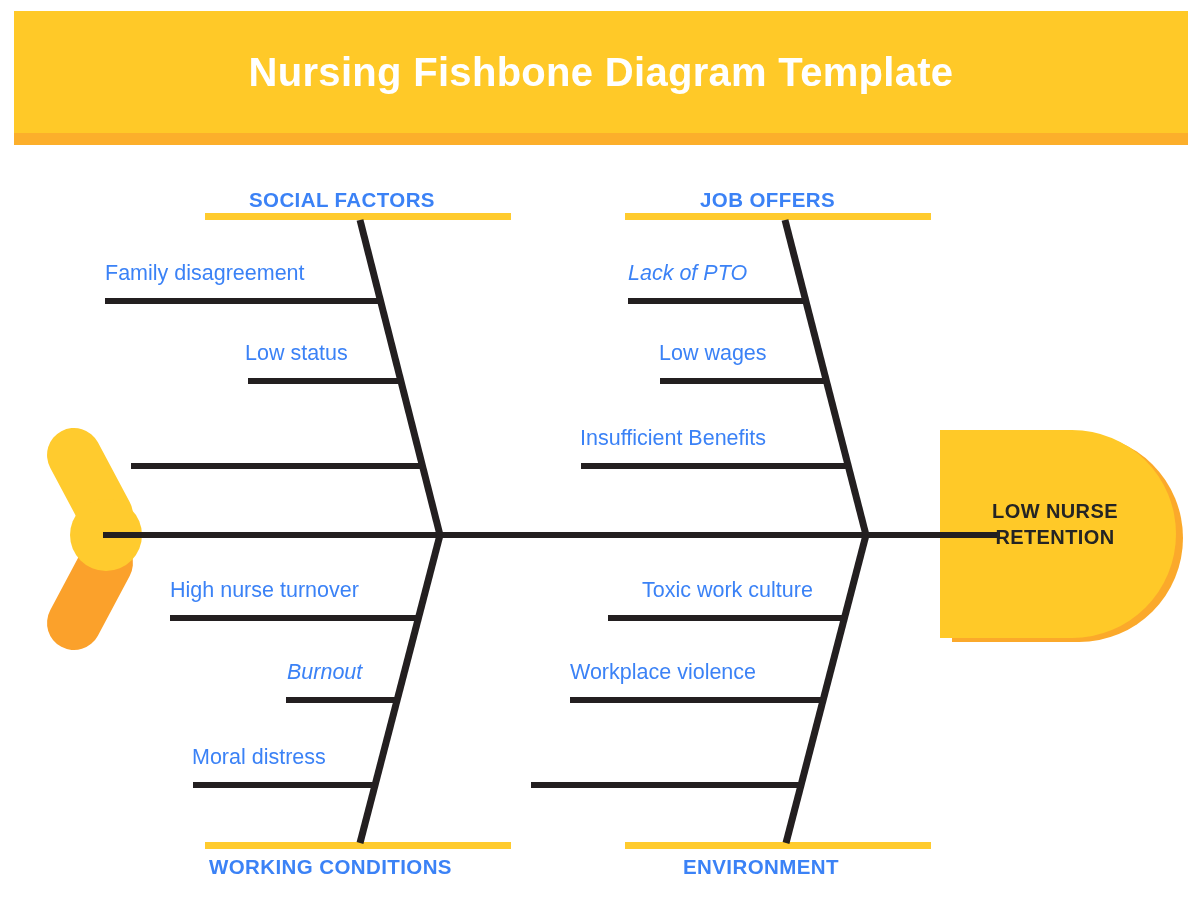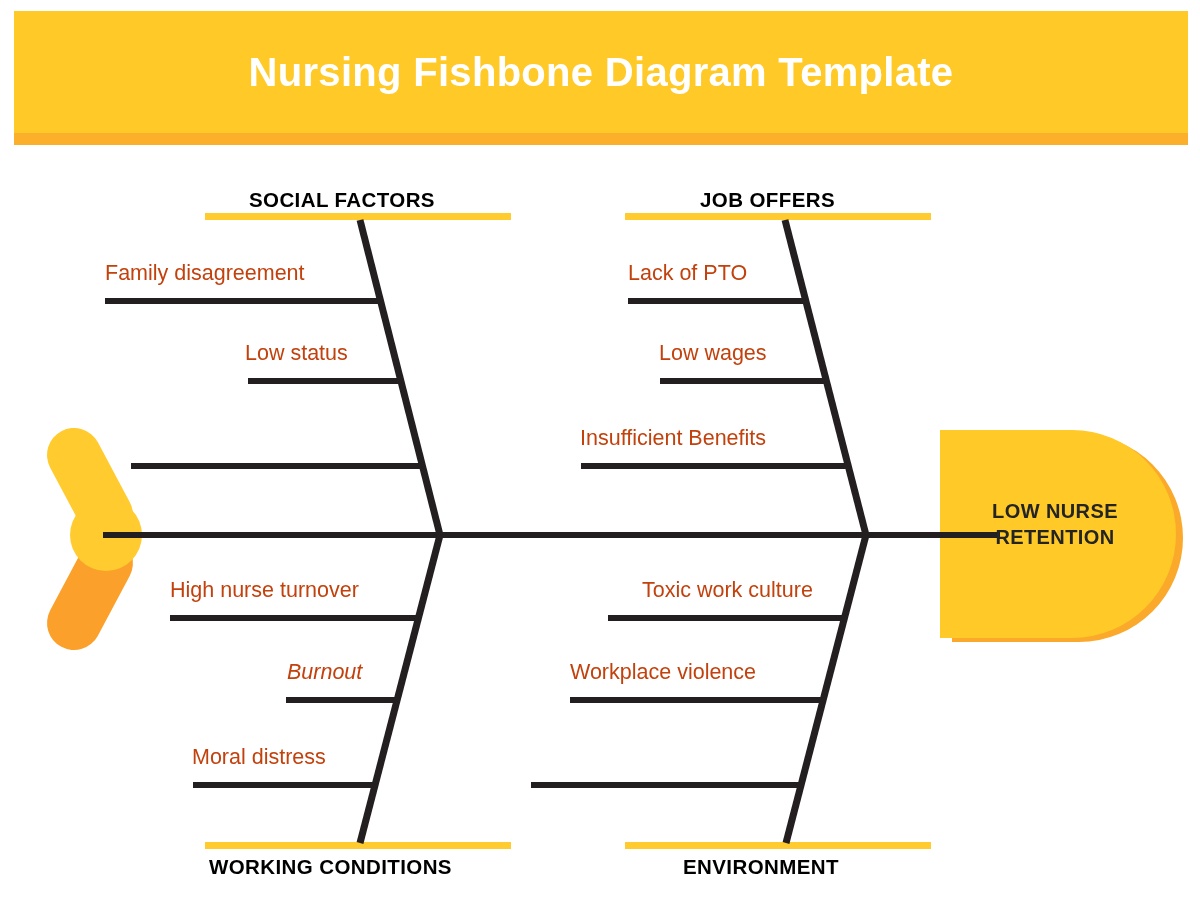--- a/index.html
+++ b/index.html
@@ -64,29 +64,29 @@
     top: 0;
     width: 1200px;
     height: 901px;
   }
 
   
   .cat-label {
     position: absolute;
     font-size: 20.5px;
     font-weight: bold;
-    color: #000000;
+    color: #3b82f6;
     letter-spacing: 0.4px;
     white-space: nowrap;
     font-family: "Liberation Sans", sans-serif;
   }
   .cause-label {
     position: absolute;
     font-size: 21.5px;
-    color: #c2410c;
+    color: #3b82f6;
     white-space: nowrap;
     font-family: "Liberation Sans", sans-serif;
   }
   .effect-label {
     position: absolute;
     left: 960px;
     top: 498px;
     width: 190px;
     text-align: center;
     font-size: 20px;
@@ -158,21 +158,21 @@
   </svg>
 
   <div class="cat-label" style="left:249px; top:188px;">SOCIAL FACTORS</div>
   <div class="cat-label" style="left:700px; top:188px;">JOB OFFERS</div>
   <div class="cat-label" style="left:209px; top:855px;">WORKING CONDITIONS</div>
   <div class="cat-label" style="left:683px; top:855px;">ENVIRONMENT</div>
 
   <div class="cause-label" style="left:105px; top:261px;">Family disagreement</div>
   <div class="cause-label" style="left:245px; top:341px;">Low status</div>
 
-  <div class="cause-label" style="left:628px; top:261px;">Lack of PTO</div>
+  <div class="cause-label" style="left:628px; top:261px;font-style:italic;">Lack of PTO</div>
   <div class="cause-label" style="left:659px; top:341px;">Low wages</div>
   <div class="cause-label" style="left:580px; top:426px;text-align:center;">Insufficient Benefits</div>
 
   <div class="cause-label" style="left:170px; top:578px;">High nurse turnover</div>
   <div class="cause-label" style="left:287px; top:660px;font-style:italic;">Burnout</div>
   <div class="cause-label" style="left:192px; top:745px;">Moral distress</div>
 
   <div class="cause-label" style="left:610px; top:578px;margin-left:32px;">Toxic work culture</div>
   <div class="cause-label" style="left:570px; top:660px;">Workplace violence</div>
 

